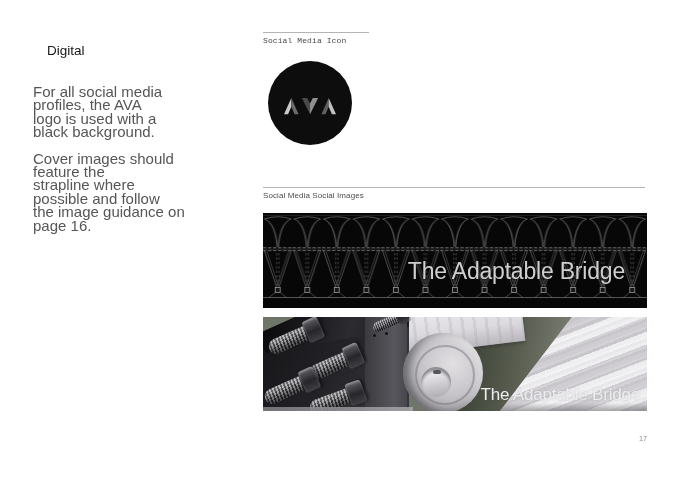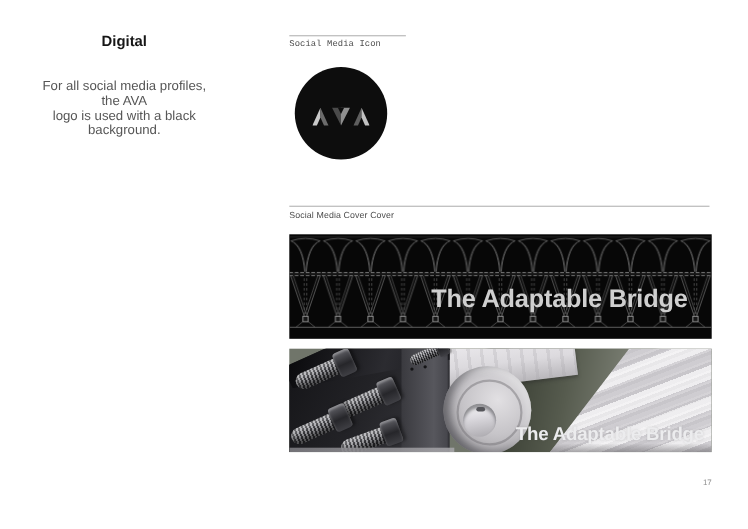--- a/index.html
+++ b/index.html
@@ -3,43 +3,43 @@
 <meta charset="utf-8">
 <style>
   html,body{margin:0;padding:0;background:#ffffff;}
   .page{
     position:relative;width:680px;height:481px;background:#ffffff;
     font-family:"Liberation Sans","DejaVu Sans",sans-serif;
     overflow:hidden;
   }
   
   .left-col{position:absolute;left:33px;top:29px;width:160px;}
-  .left-col h1{margin:1px;font-size:13.5px;line-height:16px;font-weight:bold;color:#161616;text-align:center;}
+  .left-col h1{margin:14px;font-size:13.5px;line-height:16px;font-weight:normal;color:#161616;}
   .left-col h2{margin:0;font-size:13.5px;line-height:16px;font-weight:400;color:#4a4a4a;}
-  .intro{margin:0 0 13px 0;font-size:12px;line-height:13.4px;color:#565656;white-space:pre-line;text-align:center;}
+  .intro{margin:0 0 13px 0;font-size:15px;line-height:13.4px;color:#565656;white-space:pre-line;}
   .intro.first{margin-top:26px;}
   
   .rule{position:absolute;height:1px;background:#b4b4b4;}
   .rule1{left:263px;top:32px;width:106px;}
   .rule2{left:263px;top:187px;width:382px;}
   .caption{position:absolute;font-size:8px;color:#4b4b4b;letter-spacing:0.1px;}
   .caption1{left:263px;top:36px;font-family:Liberation Mono, monospace;}
   .caption2{left:263px;top:191px;}
   
   .logo-circle{
     position:absolute;left:268px;top:61px;width:84px;height:84px;border-radius:50%;
     background:#0d0d0d;display:flex;align-items:center;justify-content:center;
   }
   .logo-circle svg{display:block;margin-top:6px;}
   
   .cover{position:absolute;left:263px;width:384px;overflow:hidden;}
   .cover1{top:213px;height:95px;background:#070707;}
   .cover2{top:317px;height:94px;background:#70756a;}
   .cover svg.truss{position:absolute;left:0;top:0;}
-  .strapline{position:absolute;font-weight:700;}
+  .strapline{position:absolute;font-weight:400;}
   .s1{right:22px;top:45px;font-size:23px;letter-spacing:-0.2px;color:#cfcfcf;}
   .s2{right:7px;bottom:6px;font-size:17px;letter-spacing:-0.2px;color:#ececee;
       text-shadow:0 0 2px rgba(100,100,100,0.25);}
   
   .bg-green{position:absolute;left:180px;top:-6px;width:155px;height:110px;
     background:linear-gradient(100deg,#2e3329 0%,#565b4e 45%,#7e8277 80%,#8f9288 100%);
     filter:blur(2px);}
   .bg-green2{position:absolute;left:30px;top:-5px;width:170px;height:26px;
     background:linear-gradient(95deg,#4a4f3f,#6e7261);transform:rotate(-9deg);filter:blur(1.5px);}
   .ribs-clip{position:absolute;inset:0;clip-path:polygon(309px 0,384px 0,384px 94px,237px 94px);}
@@ -91,39 +91,42 @@
 </style>
 </head>
 <body>
 
 <div class="page">
 
   <div class="left-col">
     <h1>Digital</h1>
     <p class="intro first">For all social media profiles, the AVA
 logo is used with a black background.</p>
+    <p class="intro">Cover images should feature the
+strapline where possible and follow
+the image guidance on page 16.</p>
   </div>
 
   <div class="rule rule1"></div>
   <div class="caption caption1">Social Media Icon</div>
 
   <div class="logo-circle">
     <svg width="52" height="20" viewBox="0 0 64 20">
       <polygon points="9,0 0,20 5,20 9,11" fill="#c9c9c9"></polygon>
       <polygon points="9,0 9,11 13,20 18,20" fill="#6b6b6b"></polygon>
       <polygon points="22,0 32,0 32,20" fill="#4a4a4a"></polygon>
       <polygon points="32,0 42,0 32,20" fill="#8f8f8f"></polygon>
       <polygon points="28.5,0 35.5,0 32,7" fill="#0d0d0d"></polygon>
       <polygon points="55,0 46,20 51,20 55,11" fill="#5e5e5e"></polygon>
       <polygon points="55,0 55,11 59,20 64,20" fill="#c2c2c2"></polygon>
     </svg>
   </div>
 
   <div class="rule rule2"></div>
-  <div class="caption caption2">Social Media Cover Cover</div>
+  <div class="caption caption2">Social Media Social Images</div>
 
   <div class="cover cover1">
     <svg class="truss" width="384" height="95">
       <defs>
         <pattern id="trussUnit" x="0" y="0" width="29.54" height="95" patternUnits="userSpaceOnUse">
           <g stroke="#6e6e6e" stroke-width="0.7" fill="none">
             <path d="M1.5,6 C9,9 13,20 13.9,34"></path>
             <path d="M28,6 C20.5,9 16.5,20 15.6,34"></path>
             <path d="M4.5,7.5 C10.5,11 13.9,22 14.6,34" stroke="#4f4f4f"></path>
             <path d="M25,7.5 C19,11 15.6,22 14.9,34" stroke="#4f4f4f"></path>

